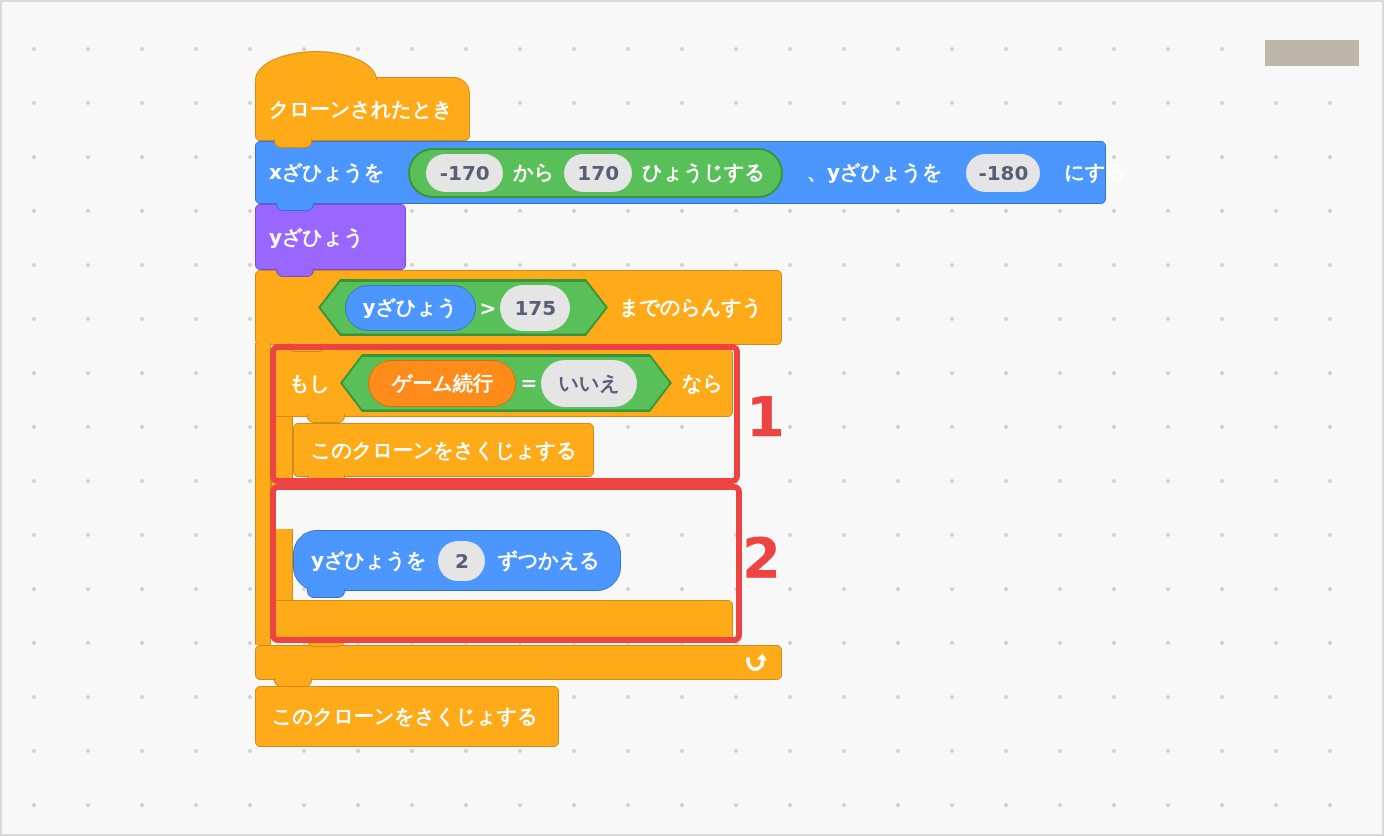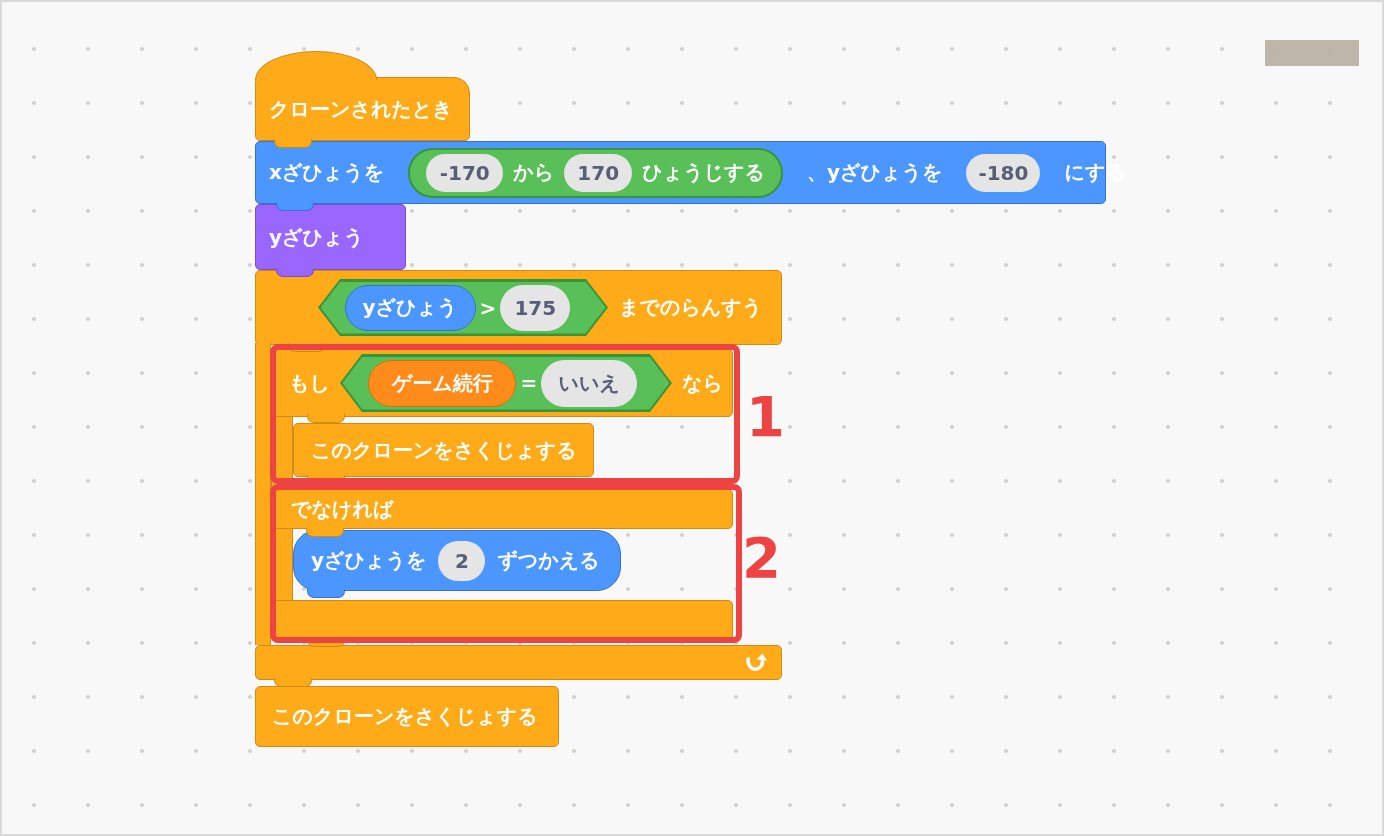--- a/index.html
+++ b/index.html
@@ -126,24 +126,20 @@
     <div class="bump b-control" style="left:35px;bottom:-7px;"></div>
   </div>
 
   <div class="arm" style="left:269px;top:415px;width:22px;height:72px;"></div>
 
   <div class="block control" style="left:291px;top:421px;width:301px;height:54px;padding-left:17px;">
     <span class="lbl">このクローンをさくじょする</span>
     <div class="bump b-control" style="left:13px;bottom:-8px;"></div>
   </div>
 
-  <div class="block control" style="left:269px;top:487px;width:462px;height:40px;padding-left:19px;">
-    <span class="lbl">でなければ</span>
-    <div class="bump b-control" style="left:34px;bottom:-9px;"></div>
-  </div>
 
   <div class="arm" style="left:269px;top:527px;width:22px;height:71px;"></div>
 
   <div class="block motion" style="left:291px;top:528px;width:328px;height:61px;padding:0 17px;gap:12px;border-radius:24px;">
     <span class="lbl">yざひょうを</span>
     <span class="oval" style="min-width:47px;height:40px;padding:0 10px;">2</span>
     <span class="lbl">ずつかえる</span>
     <div class="bump b-motion" style="left:13px;bottom:-8px;"></div>
   </div>
 

